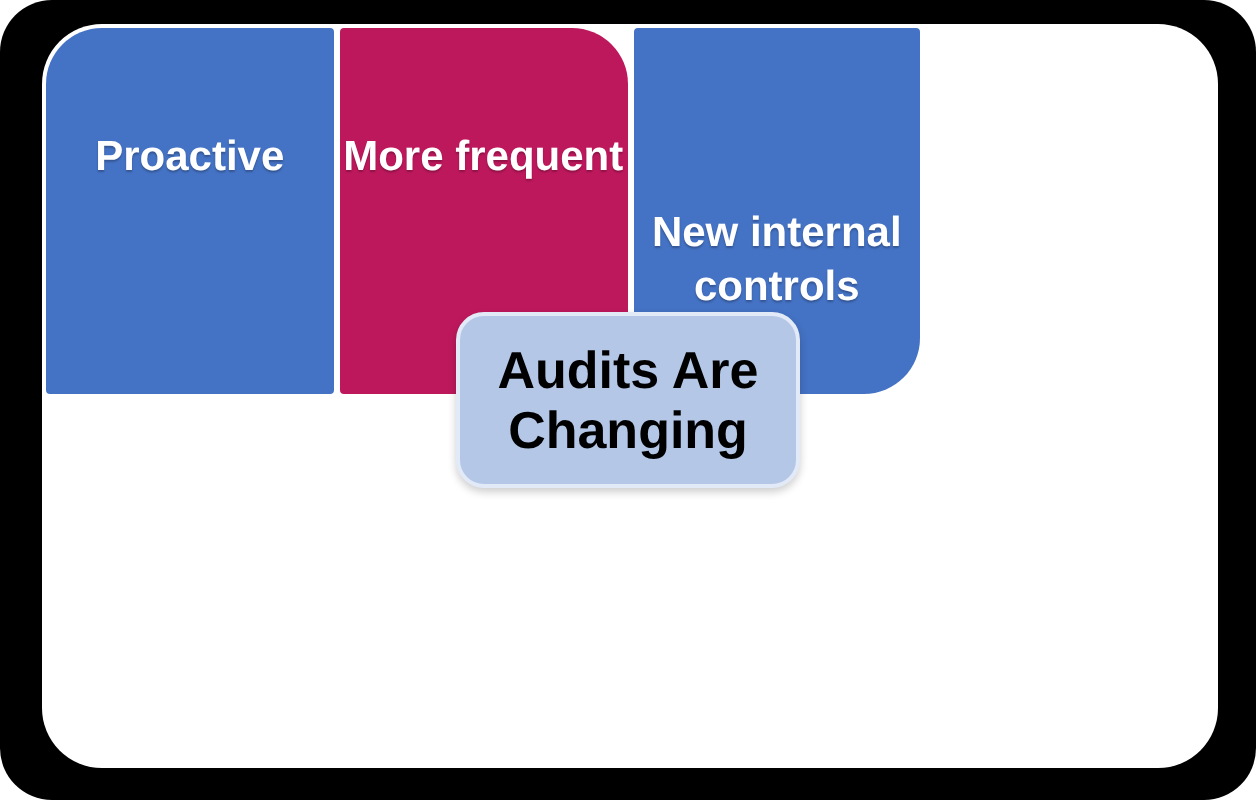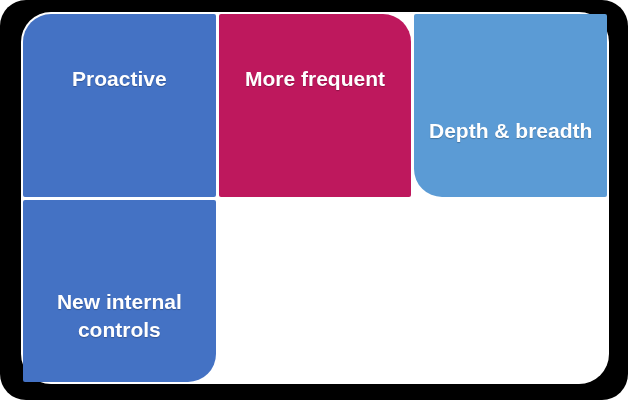--- a/index.html
+++ b/index.html
@@ -24,21 +24,21 @@
     position: absolute;
     top: 12px;
     left: 21px;
     right: 19px;
     bottom: 16px;
     background: #ffffff;
     border-radius: 30px;
     padding: 2px;
     box-sizing: border-box;
     display: grid;
-    grid-template-columns: 1fr 1fr 1fr;
+    grid-template-columns: 1fr 1fr 1fr 1fr;
     grid-template-rows: 1fr 1fr;
     gap: 3px;
   }
 
   .quadrant {
     position: relative;
     display: flex;
     align-items: center;
     justify-content: center;
     overflow: hidden;
@@ -92,23 +92,23 @@
   <div class="panel">
 
     <div class="quadrant q-tl q-top" style="background: rgb(68, 114, 196);">
       <div class="q-label">Proactive</div>
     </div>
 
     <div class="quadrant q-tr q-top" style="background: #be185d;">
       <div class="q-label">More frequent</div>
     </div>
 
-    <div class="quadrant q-bl q-bottom" style="background: rgb(91, 155, 213);">
-      <div class="q-label">Depth &amp; breadth</div>
-    </div>
 
     <div class="quadrant q-br q-bottom" style="background: rgb(68, 114, 196);">
       <div class="q-label">New internal controls</div>
     </div>
 
   </div>
 
+  <div class="center-box" style="background: rgb(180, 199, 231);">
+    <div class="center-label">Audits Are Changing</div>
+  </div>
 </div>
 
 </body></html>

